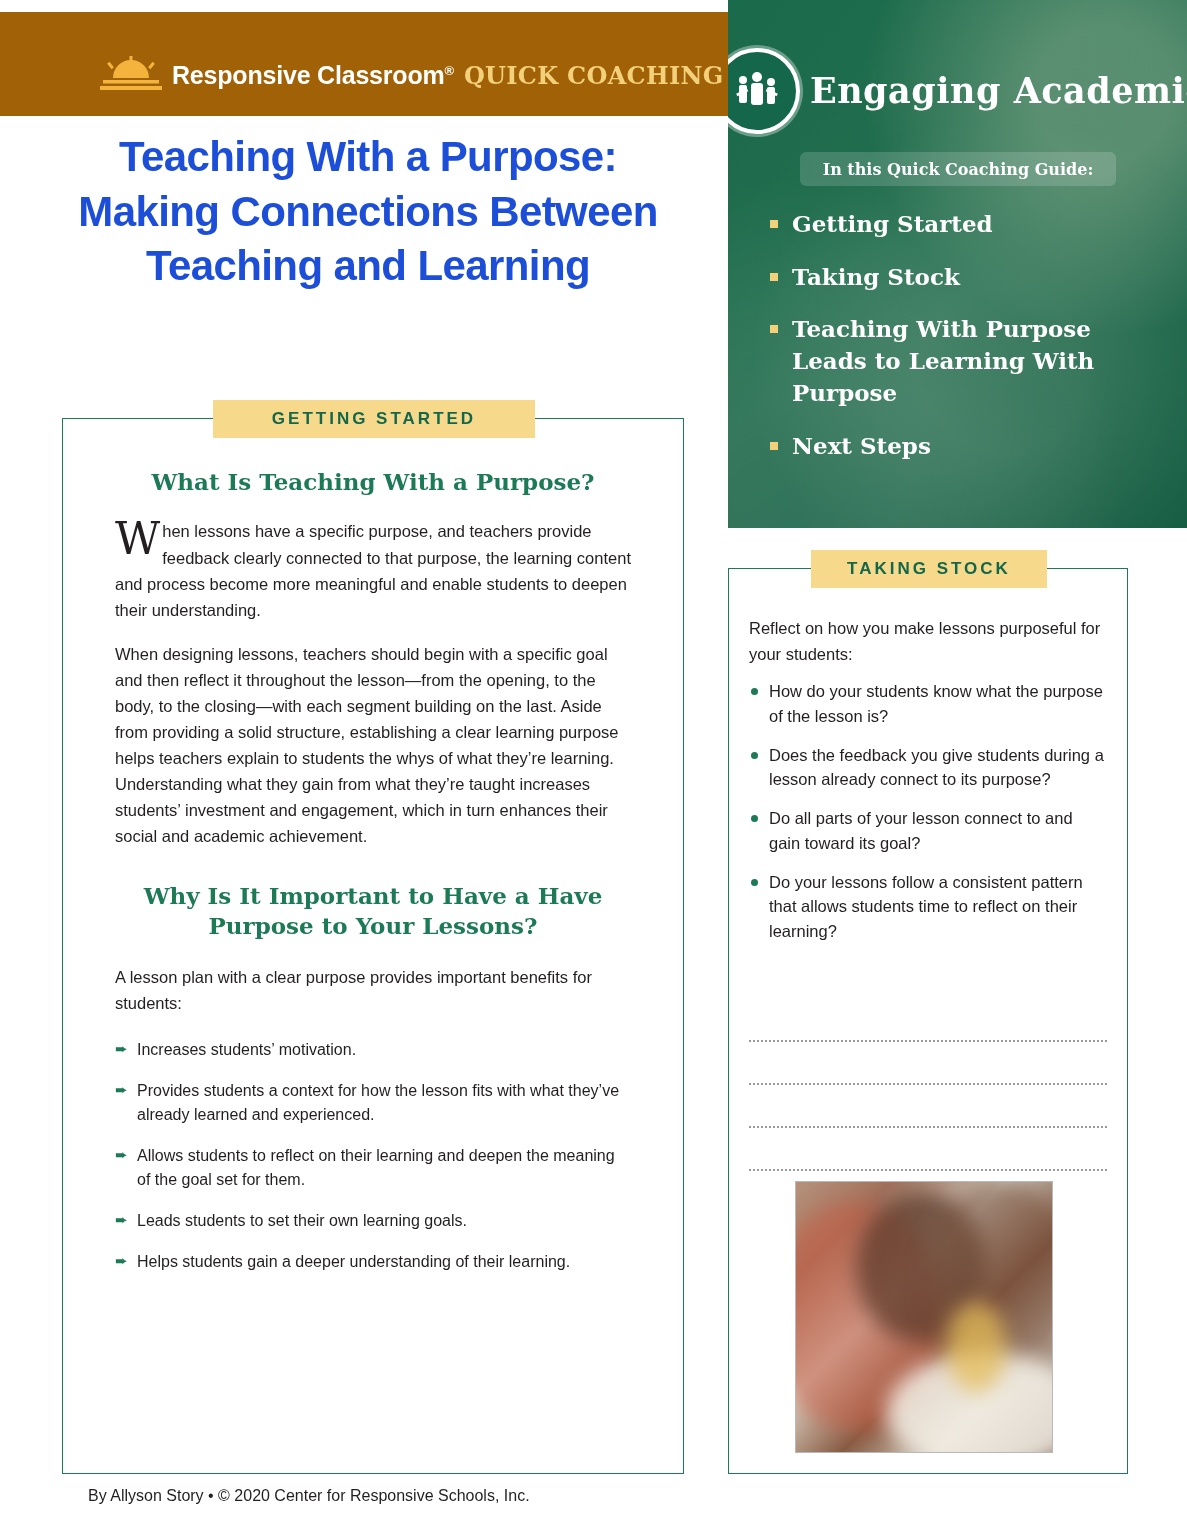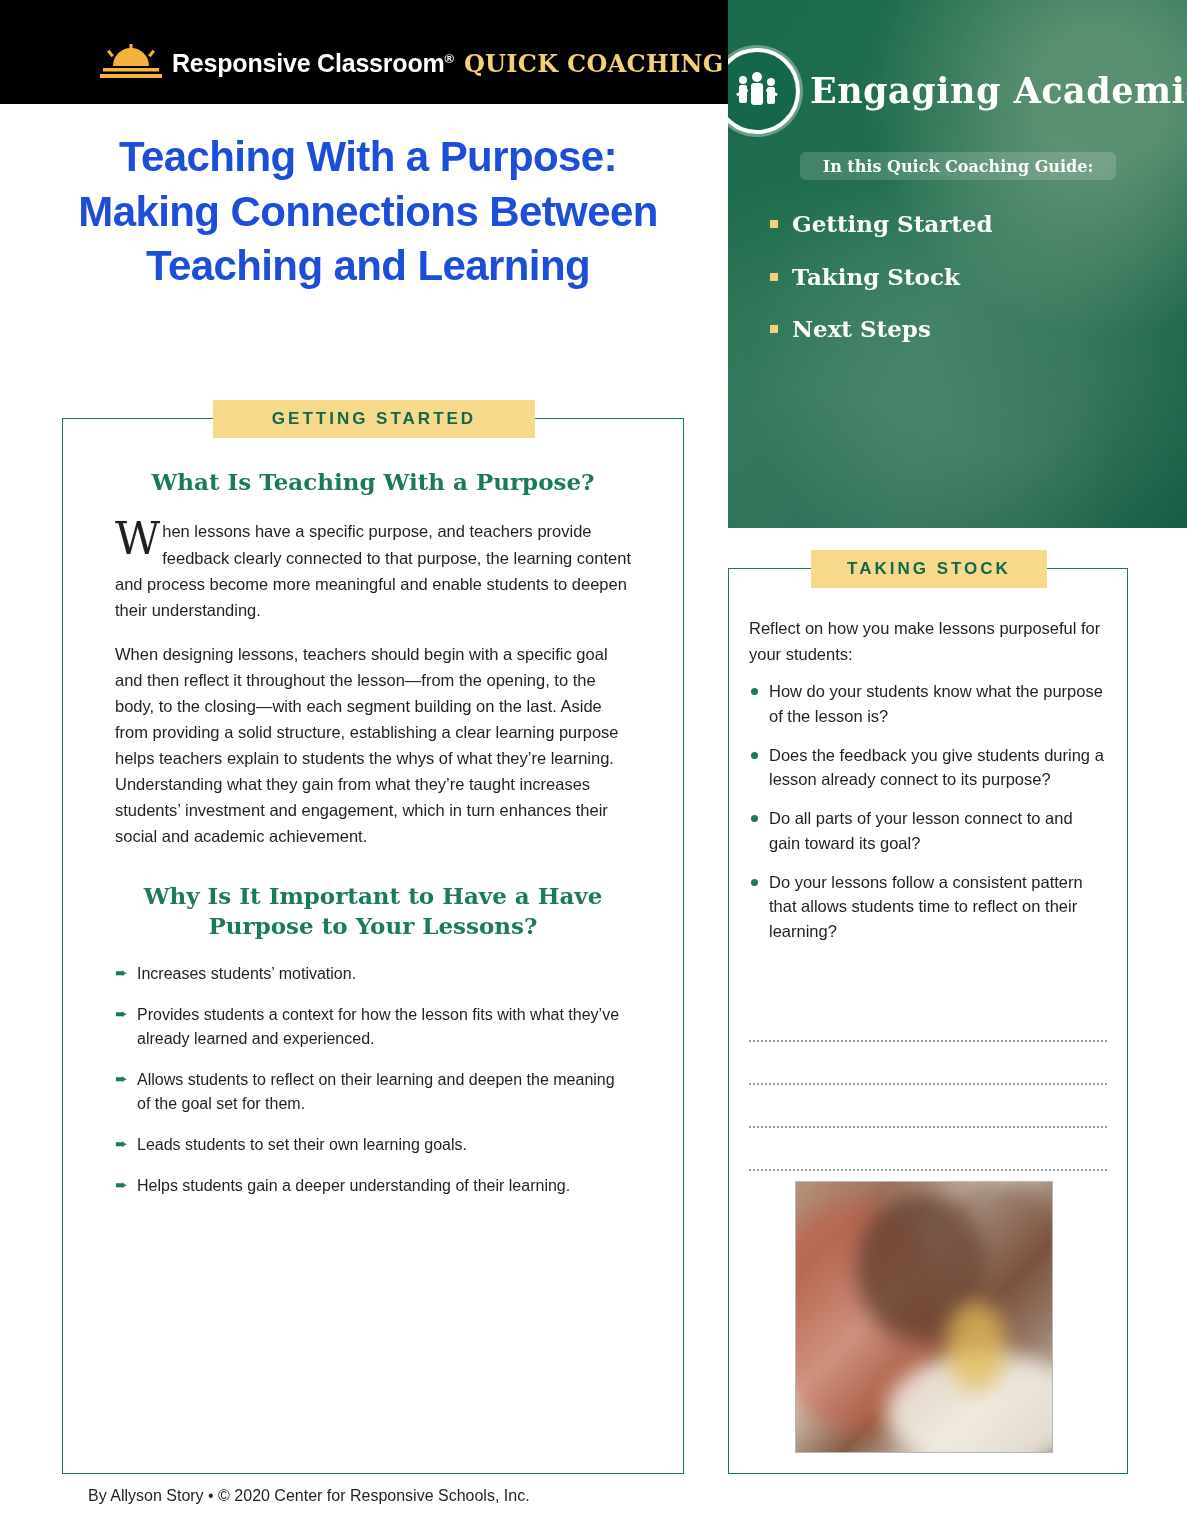--- a/index.html
+++ b/index.html
@@ -11,24 +11,24 @@
     width: 1187px;
     height: 1536px;
     position: relative;
     font-family: "Liberation Sans", sans-serif;
     overflow: hidden;
   }
 
   
   .header-band {
     position: absolute;
-    top: 0; left: 0;
+    top: 12px; left: 0;
     width: 1187px;
     height: 104px;
-    background: #000000;
+    background: #a16207;
   }
   .brand-lockup {
     position: absolute;
     top: 44px;
     left: 100px;
     display: flex;
     align-items: center;
     gap: 10px;
     white-space: nowrap;
   }
@@ -100,21 +100,21 @@
   }
   .hero-badge-wrap {
     position: absolute;
     top: 0; left: 0;
   }
   .intro-pill {
     position: absolute;
     top: 152px;
     left: 72px;
     width: 316px;
-    height: 28px;
+    height: 34px;
     background: rgba(255,255,255,0.16);
     border-radius: 6px;
     display: flex;
     align-items: center;
     justify-content: center;
   }
   .intro-pill span {
     color: #ffffff;
     font-family: "DejaVu Serif", serif;
     font-size: 16px;
@@ -371,20 +371,21 @@
 
   <div class="hero-title">Engaging Academics</div>
 
   <div class="intro-pill">
     <span>In this Quick Coaching Guide:</span>
   </div>
 
   <ul class="hero-list">
     <li>Getting Started</li>
     <li>Taking Stock</li>
+    <li>Teaching With Purpose Leads to Learning With Purpose</li>
     <li>Next Steps</li>
   </ul>
 </div>
 
 <div class="doc-title">Teaching With a Purpose: Making Connections Between Teaching and Learning</div>
 
 <div class="panel" id="getting-started-panel">
   <div class="panel-tab">
     <span>GETTING STARTED</span>
   </div>
@@ -393,20 +394,21 @@
     <div class="section-heading">What Is Teaching With a Purpose?</div>
 
     <p class="body-text dropcap-para" style="margin: 22px 0 0 0;">
       <span class="dropcap">W</span><span>hen lessons have a specific purpose, and teachers provide feedback clearly connected to that purpose, the learning content and process become more meaningful and enable students to deepen their understanding.</span>
     </p>
 
     <p class="body-text" style="margin: 18px 0 0 0;">When designing lessons, teachers should begin with a specific goal and then reflect it throughout the lesson—from the opening, to the body, to the closing—with each segment building on the last. Aside from providing a solid structure, establishing a clear learning purpose helps teachers explain to students the whys of what they’re learning. Understanding what they gain from what they’re taught increases students’ investment and engagement, which in turn enhances their social and academic achievement.</p>
 
     <div class="section-heading" style="margin-top: 32px;">Why Is It Important to Have a Have Purpose to Your Lessons?</div>
 
+    <p class="body-text" style="margin: 24px 0 0 0;">A lesson plan with a clear purpose provides important benefits for students:</p>
 
     <ul class="arrow-list" style="margin-top: 22px;">
       <li>Increases students’ motivation.</li>
       <li>Provides students a context for how the lesson fits with what they’ve already learned and experienced.</li>
       <li>Allows students to reflect on their learning and deepen the meaning of the goal set for them.</li>
       <li>Leads students to set their own learning goals.</li>
       <li>Helps students gain a deeper understanding of their learning.</li>
     </ul>
   </div>
 </div>

